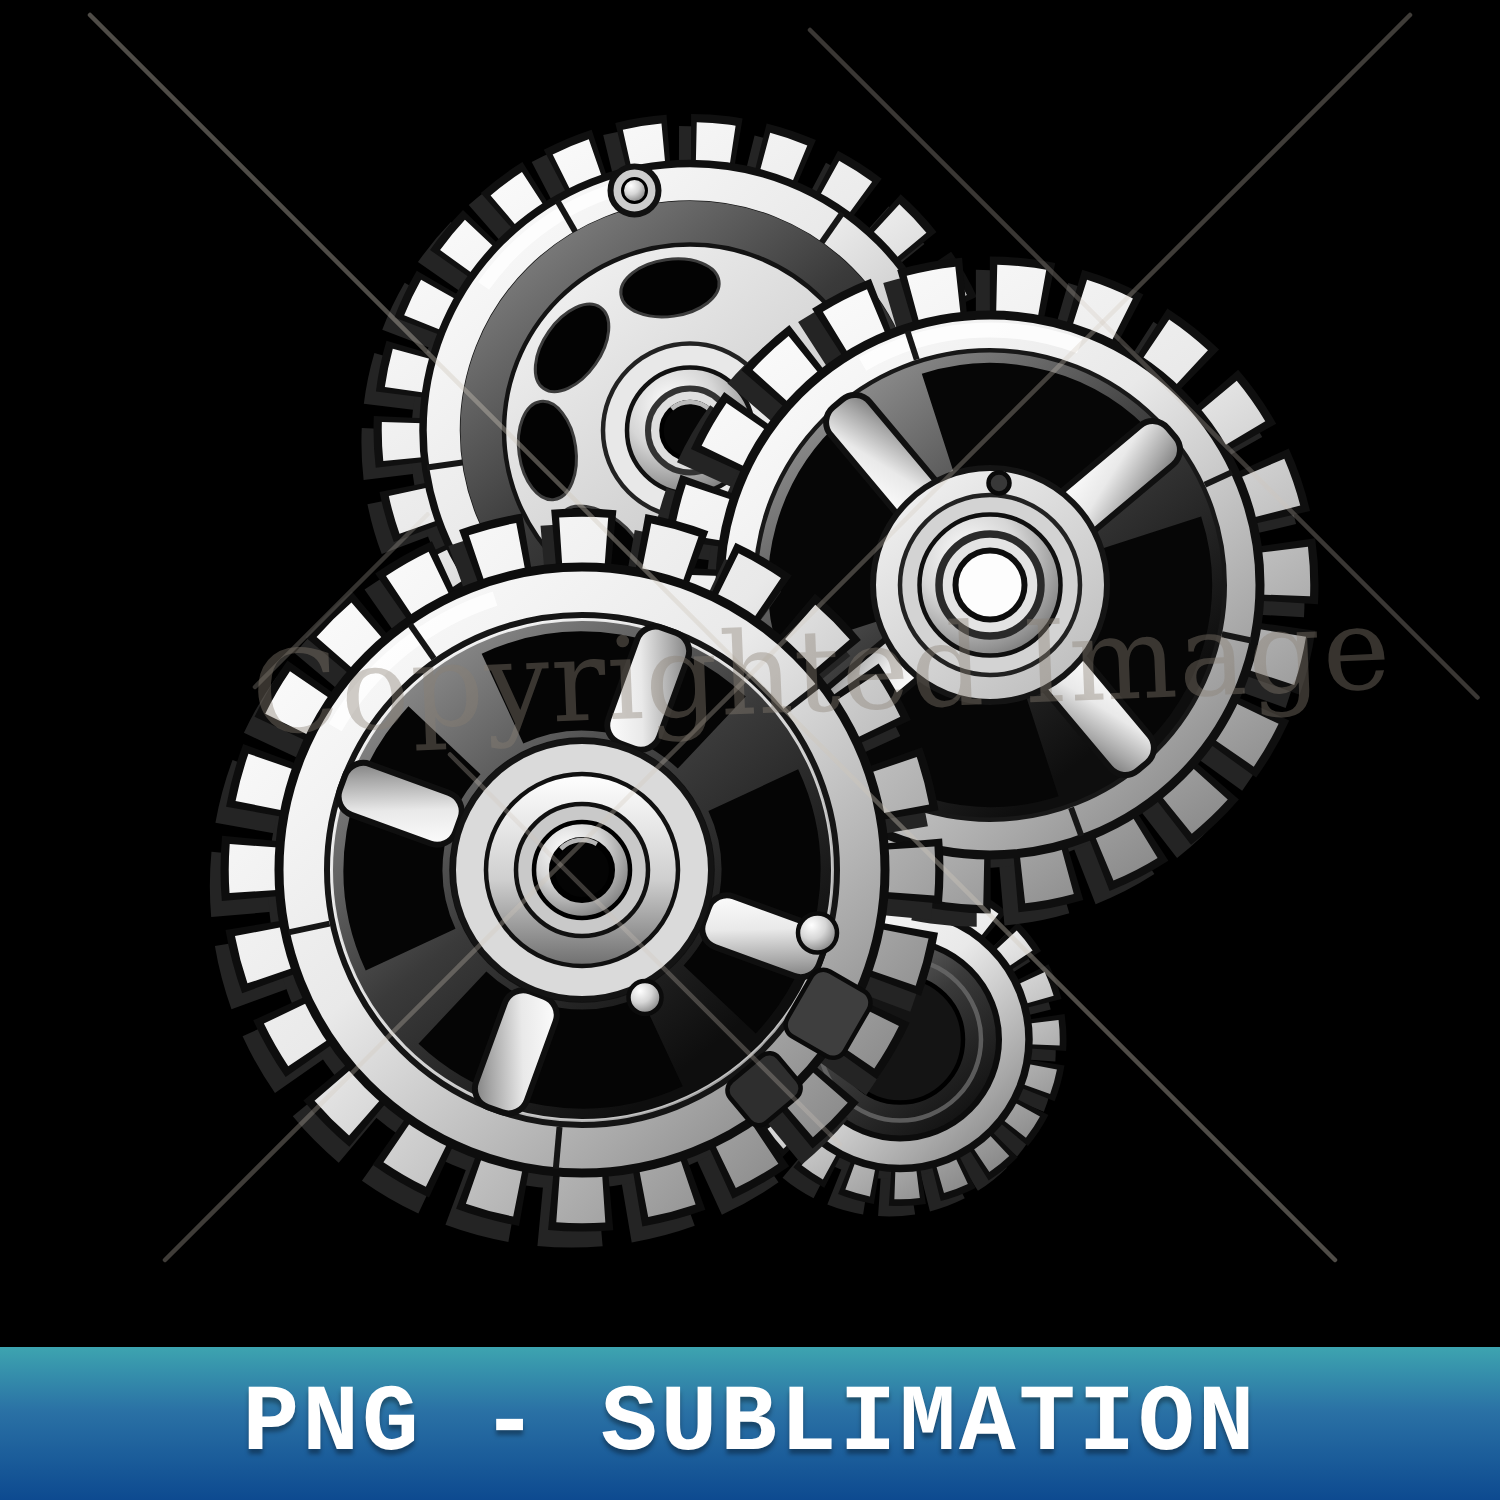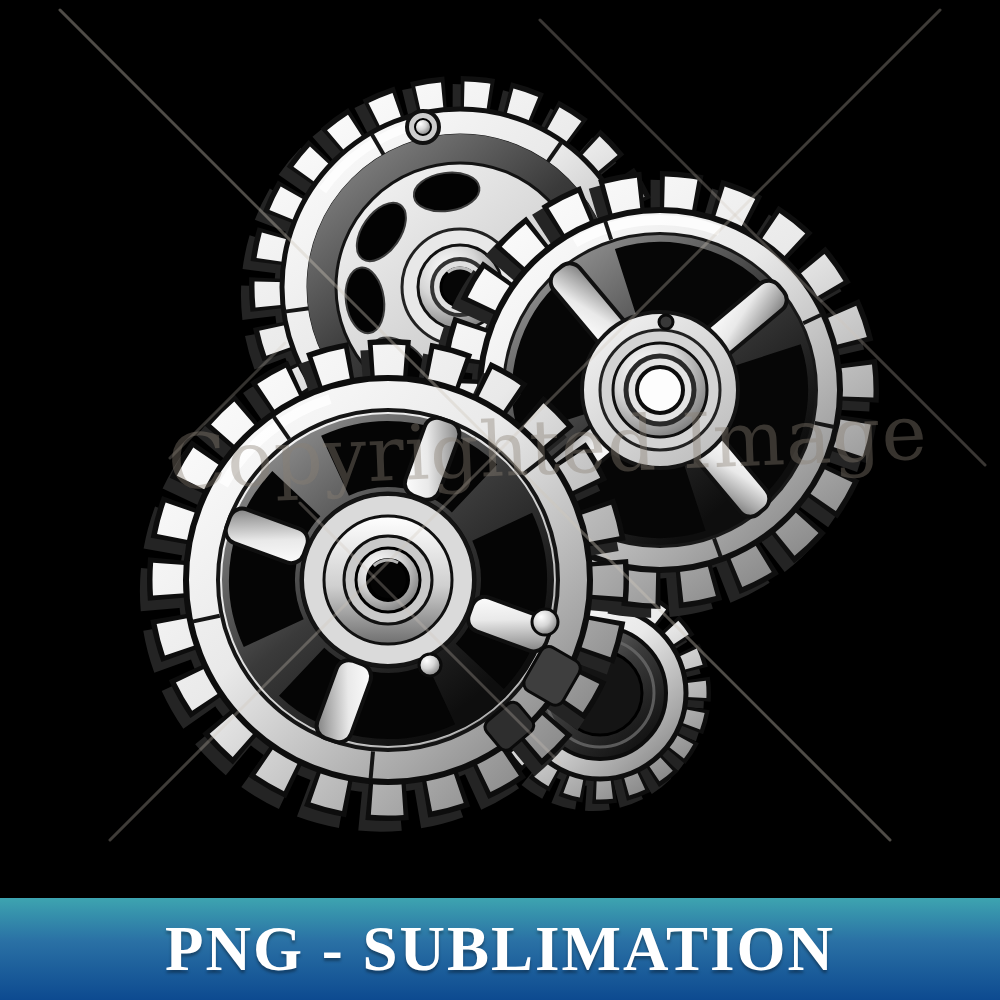--- a/index.html
+++ b/index.html
@@ -26,21 +26,21 @@
     user-select:none;
   }
   .banner{
     position:absolute;
     left:0;top:898px;
     width:1000px;height:102px;
     background:linear-gradient(180deg,#3da4b0 0%,#2a71a5 42%,#0d4a90 100%);
     display:flex;align-items:center;justify-content:center;
   }
   .banner-text{
-    font-family:Liberation Serif, serif;
+    font-family:Liberation Mono, monospace;
     font-weight:bold;
     font-size:63px;
     letter-spacing:2px;
     color:#ffffff;
     text-shadow:0 3px 3px rgba(0,0,0,0.35);
     white-space:nowrap;
   }
 </style>
 </head>
 <body>

